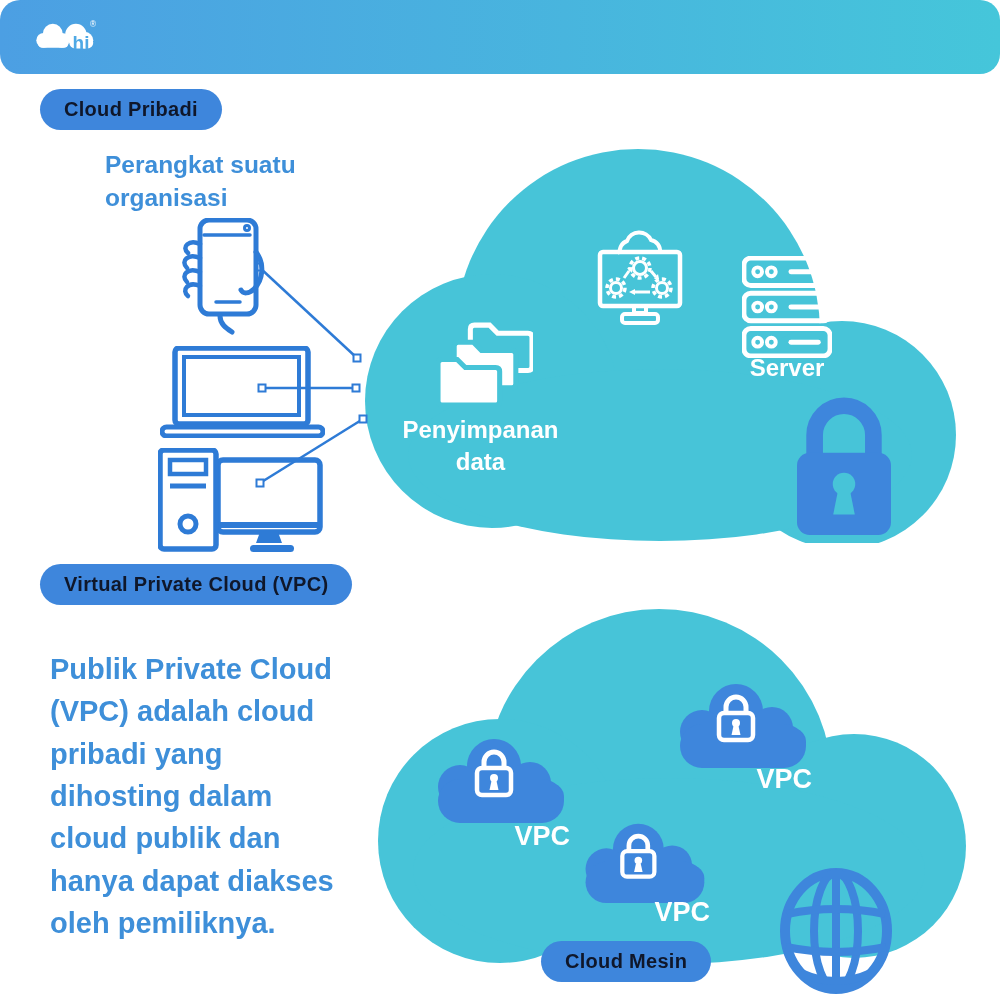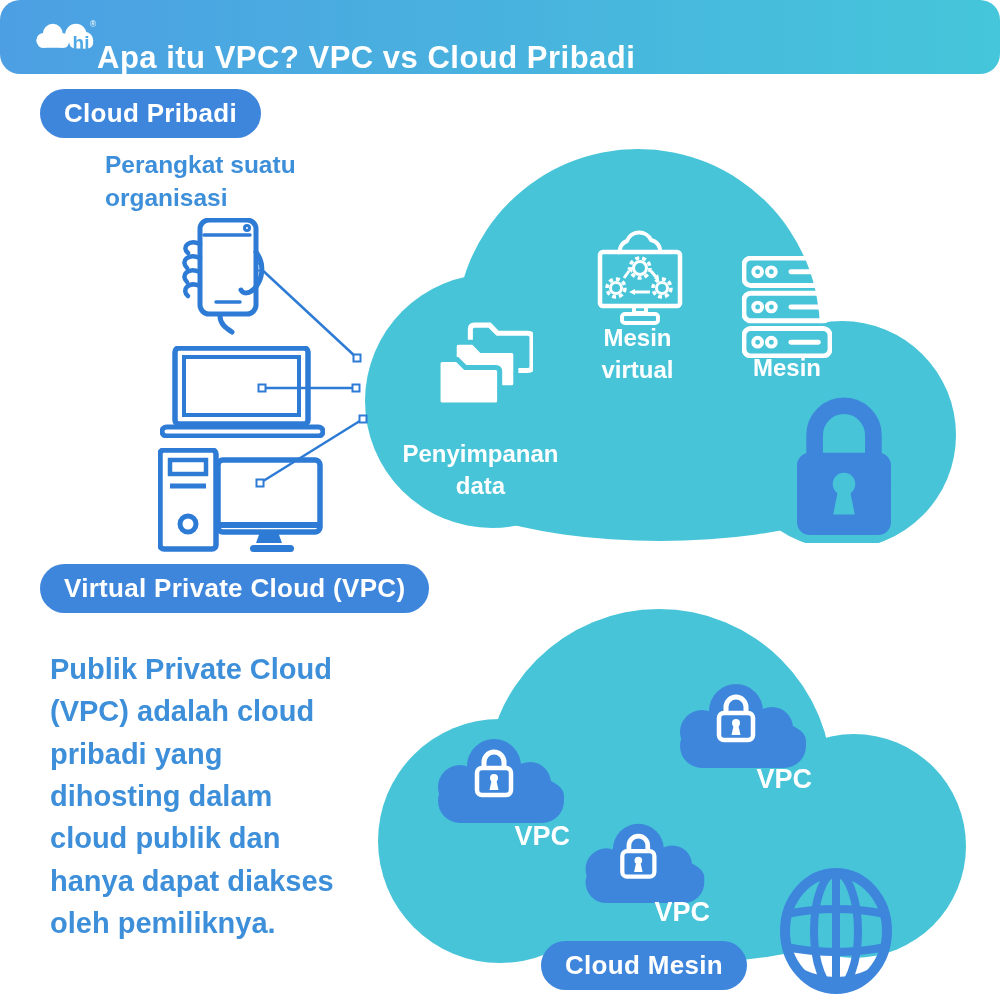--- a/index.html
+++ b/index.html
@@ -13,38 +13,38 @@
     background:linear-gradient(90deg,#4C9FE3 0%,#45C6DA 100%);
     border-radius:20px;display:flex;align-items:center;z-index:4;
   }
   .logo{position:absolute;left:33px;top:13px;width:66px;height:48px;}
   .title{
     position:absolute;left:97px;top:0;height:74px;display:flex;align-items:center;
     color:#ffffff;font-size:31px;font-weight:bold;letter-spacing:.5px;white-space:nowrap;
   }
   
   .badge{
-    position:absolute;background:#3E86DC;color:#ffffff;font-weight:bold;font-size:26px;
+    position:absolute;background:#3E86DC;color:#0f172a;font-weight:bold;font-size:20px;
     padding:9px 24px;border-radius:28px;white-space:nowrap;z-index:5;letter-spacing:.3px;
   }
   .badge-pribadi{left:40px;top:89px;}
   .badge-vpc{left:40px;top:564px;}
   .badge-publik{left:541px;top:941px;}
   
   .blue-text{color:#3E8FD9;font-weight:bold;position:absolute;z-index:3;}
   .devices-label{left:105px;top:148px;width:200px;text-align:left;font-size:24.5px;line-height:1.35;}
   .vpc-paragraph{left:50px;top:648px;width:300px;font-size:29px;line-height:1.46;}
   
   .cloud-svg{position:absolute;z-index:1;}
   .cloud-top{left:360px;top:143px;}
   .cloud-bottom{left:372px;top:604px;}
   .cloud-fill{fill:#47C4D8;}
   
   .cloud-label{position:absolute;color:#ffffff;font-weight:bold;text-align:center;z-index:3;line-height:1.35;}
-  .storage-label{left:398px;top:414px;width:165px;font-size:24px;margin-top:24px;}
+  .storage-label{left:398px;top:414px;width:165px;font-size:24px;}
   .vm-label{left:565px;top:322px;width:145px;font-size:24px;}
   .server-label{left:737px;top:352px;width:100px;font-size:24px;}
   .vpc-tag{color:#fff;font-weight:bold;font-size:27px;text-align:right;position:absolute;z-index:3;}
   .vpc-tag-1{left:430px;top:821px;width:140px;}
   .vpc-tag-2{left:672px;top:764px;width:140px;}
   .vpc-tag-3{left:578px;top:897px;width:132px;}
   
   .abs{position:absolute;z-index:3;}
   .connectors{position:absolute;left:0;top:0;z-index:2;pointer-events:none;}
 </style>
@@ -60,21 +60,20 @@
           <circle cx="24" cy="21" r="12"></circle>
           <circle cx="35" cy="29" r="9"></circle>
         <rect x="6" y="27" width="37" height="11" rx="5.5"></rect>
         <circle cx="52" cy="22" r="13"></circle>
           <circle cx="63" cy="29" r="10"></circle>
         <rect x="44" y="25" width="29" height="14" rx="7"></rect>
       </g>
       <text x="48" y="39" font-size="23" font-weight="bold" fill="#4FA9E5">hi</text>
       <text x="69" y="13" font-size="10" fill="#ffffff">®</text>
     </svg>
-    <h1 class="title">Apa itu VPC? VPC vs Cloud Pribadi</h1>
   </header>
 
   <div class="badge badge-pribadi">Cloud Pribadi</div>
 
   <div class="blue-text devices-label">Perangkat suatu organisasi</div>
 
   <svg class="abs" style="left:170px;top:218px;" width="112" height="120" viewBox="0 0 112 120" fill="none" stroke="#2E7BD6" stroke-linecap="round" stroke-linejoin="round">
     <rect x="30" y="2" width="56" height="94" rx="9" stroke-width="5"></rect>
     <line x1="34" y1="17" x2="80" y2="17" stroke-width="3.5"></line>
     <circle cx="77" cy="10" r="2.5" stroke-width="3"></circle>
@@ -153,21 +152,20 @@
       <circle r="9" stroke-width="3.5" stroke-dasharray="4 3"></circle>
         <circle r="5.5" stroke-width="3"></circle>
     </g>
     <line x1="32" y1="48" x2="37" y2="41" stroke-width="3"></line>
     <polygon points="35,38 41,37 40,43" fill="#ffffff" stroke="none"></polygon>
     <line x1="59" y1="41" x2="64" y2="47" stroke-width="3"></line>
     <polygon points="62,49 67,49 66,44" fill="#ffffff" stroke="none"></polygon>
     <line x1="58" y1="62" x2="42" y2="62" stroke-width="3"></line>
     <polygon points="43,59 37,62 43,65" fill="#ffffff" stroke="none"></polygon>
   </svg>
-  <div class="cloud-label vm-label">Mesin virtual</div>
 
   <svg class="abs" style="left:742px;top:256px;" width="90" height="102" viewBox="0 0 92 104" fill="none" stroke="#ffffff">
     <g>
       <rect x="2" y="2" width="88" height="28" rx="7" stroke-width="5"></rect>
       <circle cx="16" cy="16" r="4.5" stroke-width="4"></circle>
         <circle cx="30" cy="16" r="4.5" stroke-width="4"></circle>
       <line x1="50" y1="16" x2="78" y2="16" stroke-width="5" stroke-linecap="round"></line>
     </g>
     <g>
       <rect x="2" y="38" width="88" height="28" rx="7" stroke-width="5"></rect>
@@ -175,21 +173,21 @@
         <circle cx="30" cy="52" r="4.5" stroke-width="4"></circle>
       <line x1="50" y1="52" x2="78" y2="52" stroke-width="5" stroke-linecap="round"></line>
     </g>
     <g>
       <rect x="2" y="74" width="88" height="28" rx="7" stroke-width="5"></rect>
       <circle cx="16" cy="88" r="4.5" stroke-width="4"></circle>
         <circle cx="30" cy="88" r="4.5" stroke-width="4"></circle>
       <line x1="50" y1="88" x2="78" y2="88" stroke-width="5" stroke-linecap="round"></line>
     </g>
   </svg>
-  <div class="cloud-label server-label">Mesin</div>
+  <div class="cloud-label server-label">Server</div>
 
   <svg class="abs" style="left:797px;top:390px;" width="94" height="145" viewBox="0 0 96 148">
     <path d="M18,68 V46 a30,30 0 0 1 60,0 v22" fill="none" stroke="#3E86DC" stroke-width="17"></path>
     <rect x="0" y="64" width="96" height="84" rx="13" fill="#3E86DC"></rect>
     <circle cx="48" cy="96" r="11.5" fill="#47C4D8"></circle>
     <path d="M42,102 L37,127 h22 L54,102 z" fill="#47C4D8"></path>
   </svg>
 
   <div class="badge badge-vpc">Virtual Private Cloud (VPC)</div>
 

